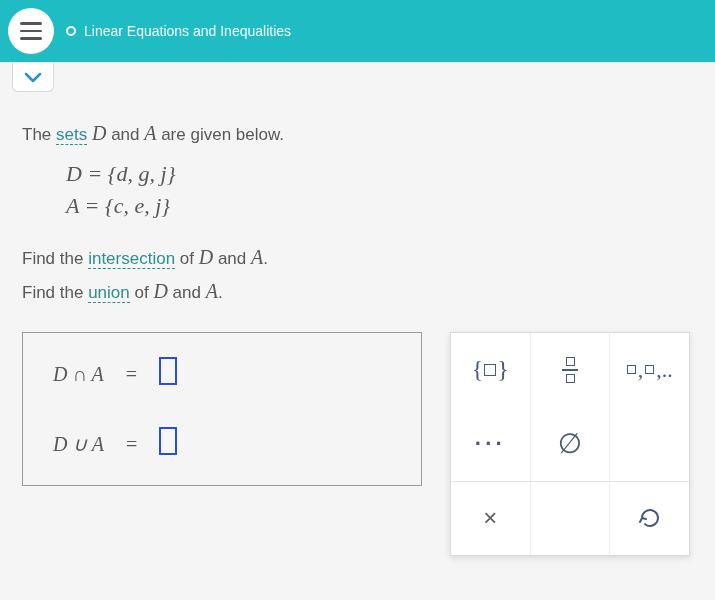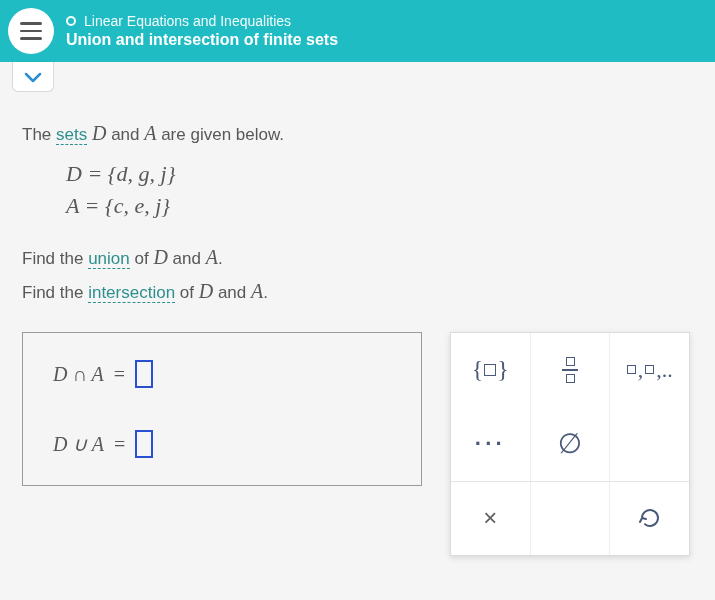--- a/index.html
+++ b/index.html
@@ -1,31 +1,31 @@
 <!DOCTYPE html>
 <html><head>
 <meta charset="utf-8">
 <style>
 *{box-sizing:border-box;margin:0;padding:0}
 body{font-family:Arial,Helvetica,sans-serif;background:#f5f5f5;width:715px;height:600px;overflow:hidden;color:#555}
 .header{background:#1fbcc4;height:62px;display:flex;align-items:center;padding-right:10px}
 .menu-btn{width:46px;height:46px;background:#fff;border-radius:50%;margin:0 12px 0 8px;display:flex;flex-direction:column;justify-content:center;align-items:center;gap:5px;cursor:pointer}
 .menu-btn span{width:22px;height:2.5px;background:#555;border-radius:2px}
-.hdr-txt{display:flex;flex-direction:column;gap:2px}
+.hdr-txt{display:flex;flex-direction:row;gap:2px}
 .crumb{display:flex;align-items:center;gap:8px;color:#fff;font-size:14px;opacity:.95}
 .crumb-dot{width:10px;height:10px;border:2px solid #fff;border-radius:50%}
 .title{color:#fff;font-size:16px;font-weight:bold}
 .collapse-tab{width:42px;height:30px;background:#fff;border:1px solid #d9d9d9;border-top:none;border-radius:0 0 6px 6px;display:flex;align-items:center;justify-content:center;margin-left:12px;cursor:pointer}
 .content{padding:24px 8px 0 22px;font-size:17px;line-height:1.7;color:#585858}
 .term{color:#2e8f8f;border-bottom:1px dashed #2e8f8f;cursor:pointer}
 .mathvar{font-family:'Times New Roman',serif;font-style:italic;font-size:20px}
 .given{margin:8px 0 18px 44px;font-family:'Times New Roman',serif;font-style:italic;font-size:22px;line-height:1.45}
 .answers-row{display:flex;gap:28px;margin-top:24px;align-items:flex-start}
 .answer-box{border:1px solid #9a9a9a;padding:24px 30px;width:400px;display:flex;flex-direction:column;gap:36px}
-.ans-line{display:flex;align-items:center;gap:8px;font-family:'Times New Roman',serif;font-style:italic;font-size:20px}
+.ans-line{display:flex;gap:20px;font-family:'Times New Roman',serif;font-style:italic;font-size:20px}
 .ans-line .eq{font-style:normal;margin:0 2px}
 .slot{width:18px;height:28px;border:2px solid #2a4fd0;display:inline-block}
 .keypad{background:#fff;border:1px solid #dcdcdc;box-shadow:0 2px 6px rgba(0,0,0,.12);width:240px}
 .kp-row{display:flex;height:74px}
 .kp-cell{flex:1;display:flex;align-items:center;justify-content:center;font-size:22px;color:#4a5a78;cursor:pointer;border-right:1px solid #eee}
 .kp-cell:last-child{border-right:none}
 .kp-sep{border-top:1px solid #e3e3e3}
 .braces-sym{font-family:'Times New Roman',serif;font-size:24px;display:flex;align-items:center;gap:1px}
 .sq{width:12px;height:12px;border:1.6px solid #4a5a78;display:inline-block}
 .sq-sm{width:9px;height:9px;border:1.4px solid #4a5a78;display:inline-block}
@@ -43,21 +43,20 @@
   <div class="menu-btn">
     <span></span>
       <span></span>
       <span></span>
   </div>
   <div class="hdr-txt">
     <div class="crumb">
       <span class="crumb-dot"></span>
       <span>Linear Equations and Inequalities</span>
     </div>
-    <div class="title">Union and intersection of finite sets</div>
   </div>
 </div>
 
 <div class="collapse-tab">
   <svg width="18" height="12" viewBox="0 0 18 12">
     <path d="M2 3 L9 10 L16 3" stroke="#2a8fd0" stroke-width="2.5" fill="none" stroke-linecap="round" stroke-linejoin="round"></path>
   </svg>
 </div>
 
 <div class="content">
@@ -65,24 +64,24 @@
     <span>The </span><span class="term">sets</span>
     <span class="mathvar">D</span><span> and </span><span class="mathvar">A</span><span> are given below.</span>
   </p>
 
   <div class="given">
     <div>D = {d, g, j}</div>
     <div>A = {c, e, j}</div>
   </div>
 
   <p>
-    <span>Find the </span><span class="term">union</span><span> of </span><span class="mathvar">D</span><span> and </span><span class="mathvar">A</span><span>.</span>
+    <span>Find the </span><span class="term">intersection</span><span> of </span><span class="mathvar">D</span><span> and </span><span class="mathvar">A</span><span>.</span>
   </p>
   <p>
-    <span>Find the </span><span class="term">intersection</span><span> of </span><span class="mathvar">D</span><span> and </span><span class="mathvar">A</span><span>.</span>
+    <span>Find the </span><span class="term">union</span><span> of </span><span class="mathvar">D</span><span> and </span><span class="mathvar">A</span><span>.</span>
   </p>
 
   <div class="answers-row">
     <div class="answer-box">
       <div class="ans-line">
         <span>D ∩ A</span>
         <span class="eq">=</span>
         <span class="slot"></span>
       </div>
       <div class="ans-line">

